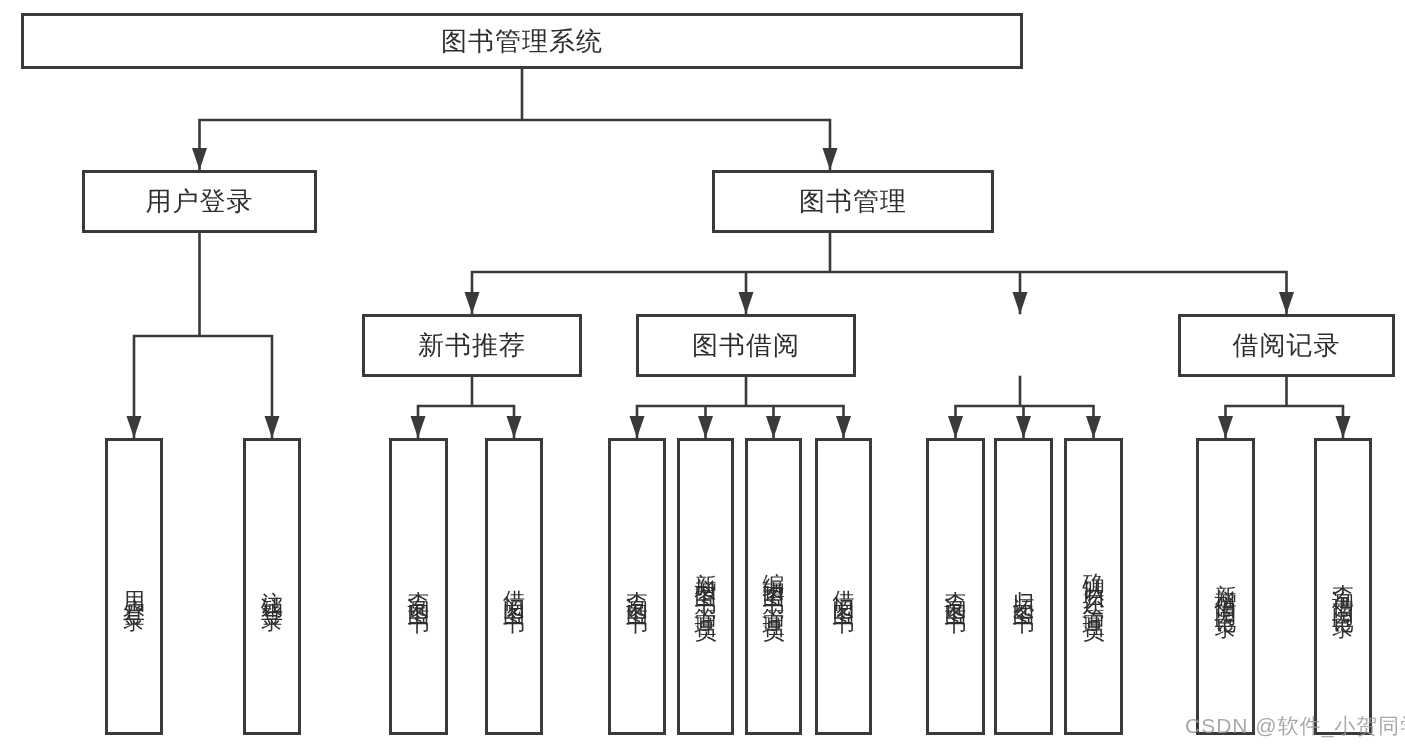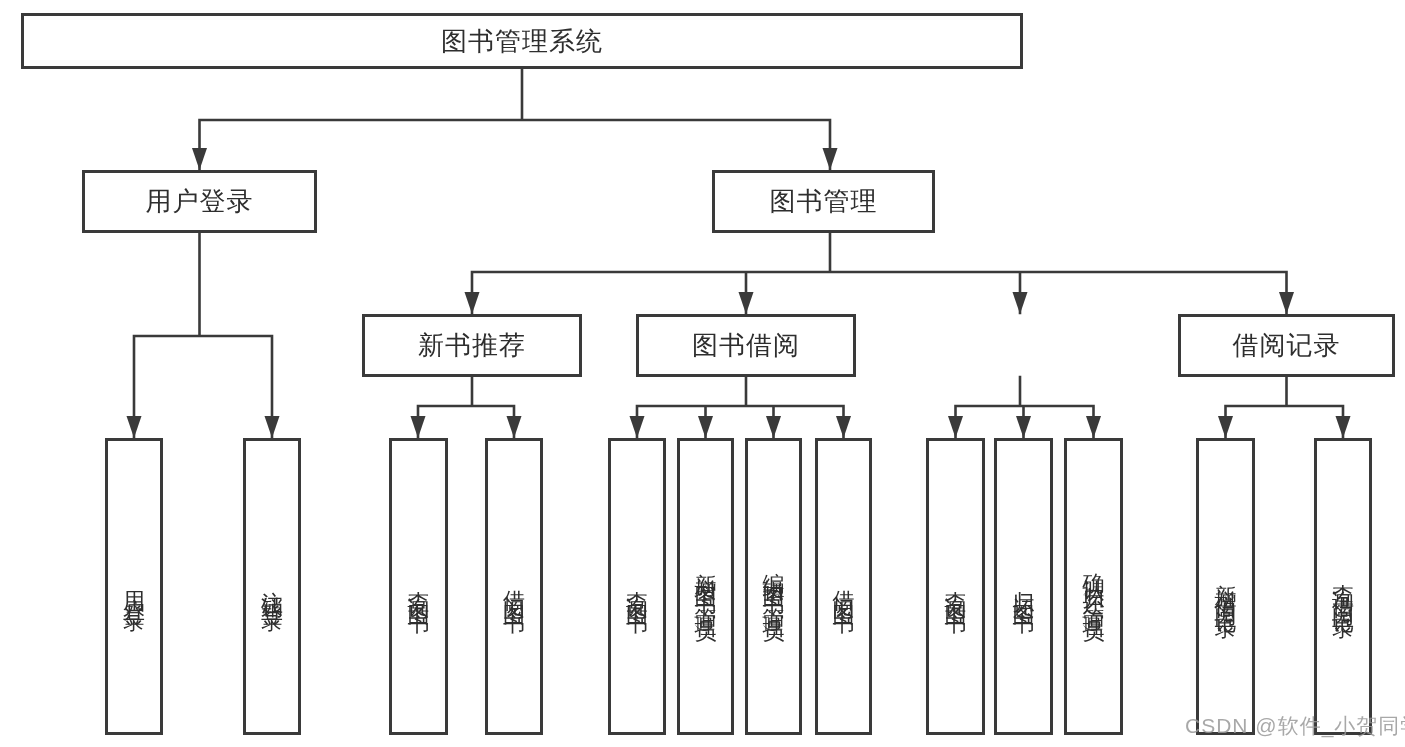--- a/index.html
+++ b/index.html
@@ -95,21 +95,21 @@
     <polygon points="1086,416 1101,416 1093.5,438"></polygon>
 
     <path d="M1286.5 377 V406 M1225.5 406 H1343 M1225.5 406 V437 M1343 406 V437"></path>
     <polygon points="1218,416 1233,416 1225.5,438"></polygon>
     <polygon points="1335.5,416 1350.5,416 1343,438"></polygon>
   </svg>
 
   <div class="node" style="left:21px; top:13px; width:1002px; height:56px;">图书管理系统</div>
 
   <div class="node" style="left:82px; top:170px; width:235px; height:63px;">用户登录</div>
-  <div class="node" style="left:712px; top:170px; width:223px; height:63px;">图书管理</div>
+  <div class="node" style="left:712px; top:170px; width:282px; height:63px;">图书管理</div>
 
   <div class="node" style="left:362px; top:314px; width:220px; height:63px;">新书推荐</div>
   <div class="node" style="left:636px; top:314px; width:220px; height:63px;">图书借阅</div>
   <div class="node" style="left:1178px; top:314px; width:217px; height:63px;">借阅记录</div>
 
   <div class="node leaf" style="left:105px; top:438px; width:58px; height:297px;">用户登录</div>
   <div class="node leaf" style="left:243px; top:438px; width:58px; height:297px;">注销登录</div>
 
   <div class="node leaf" style="left:389px; top:438px; width:59px; height:297px;">查询图书</div>
   <div class="node leaf" style="left:485px; top:438px; width:58px; height:297px;">借阅图书</div>

